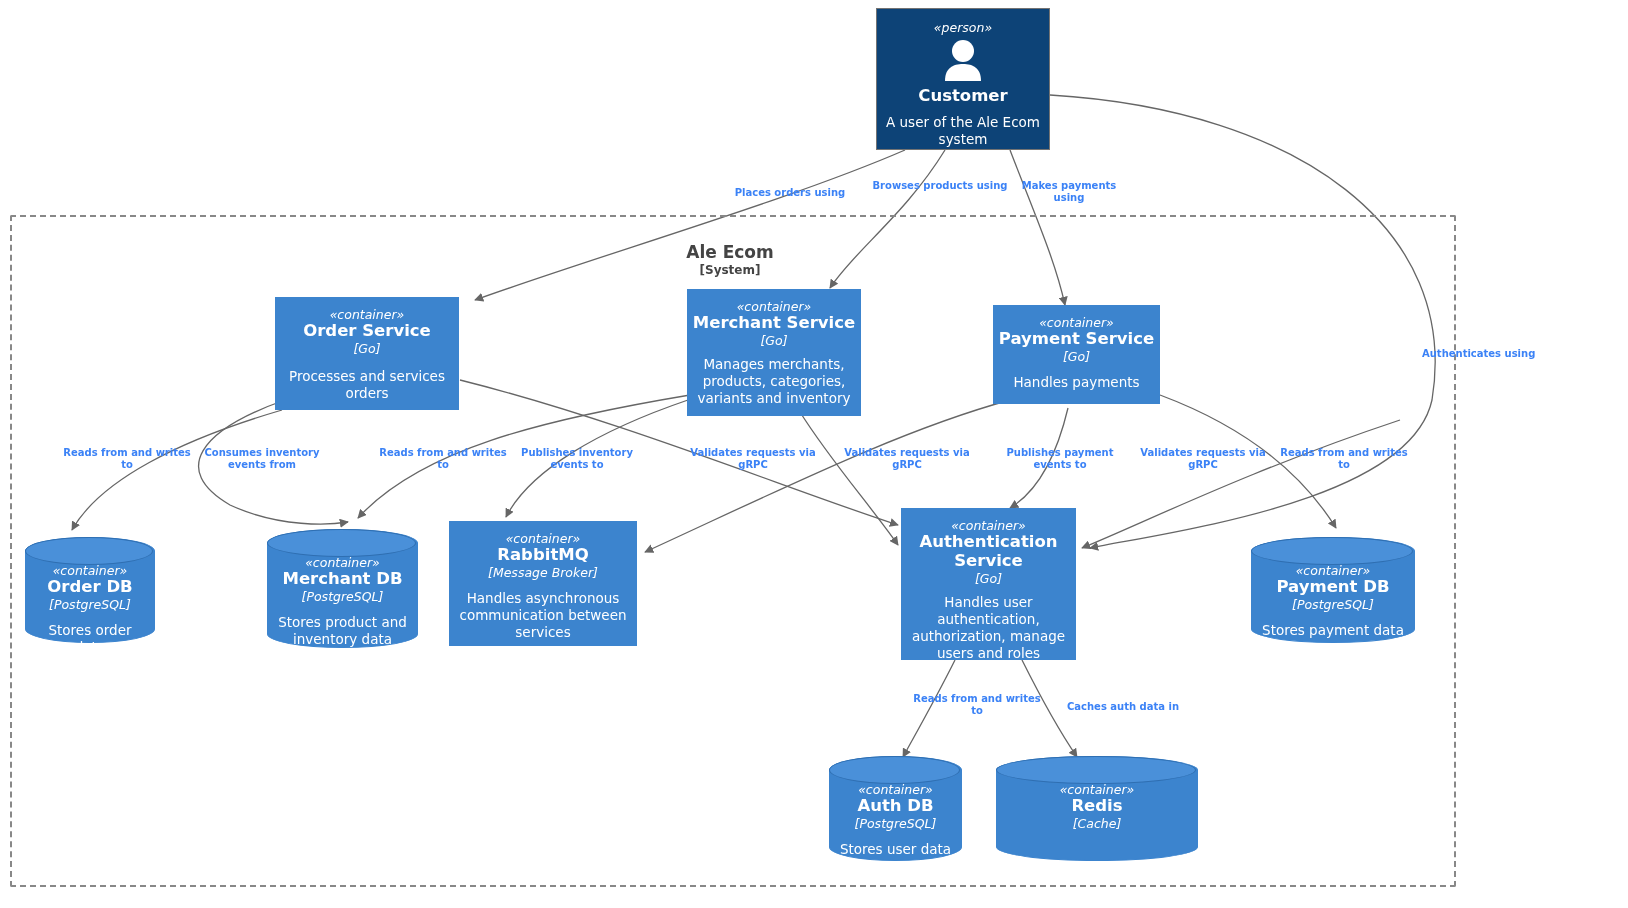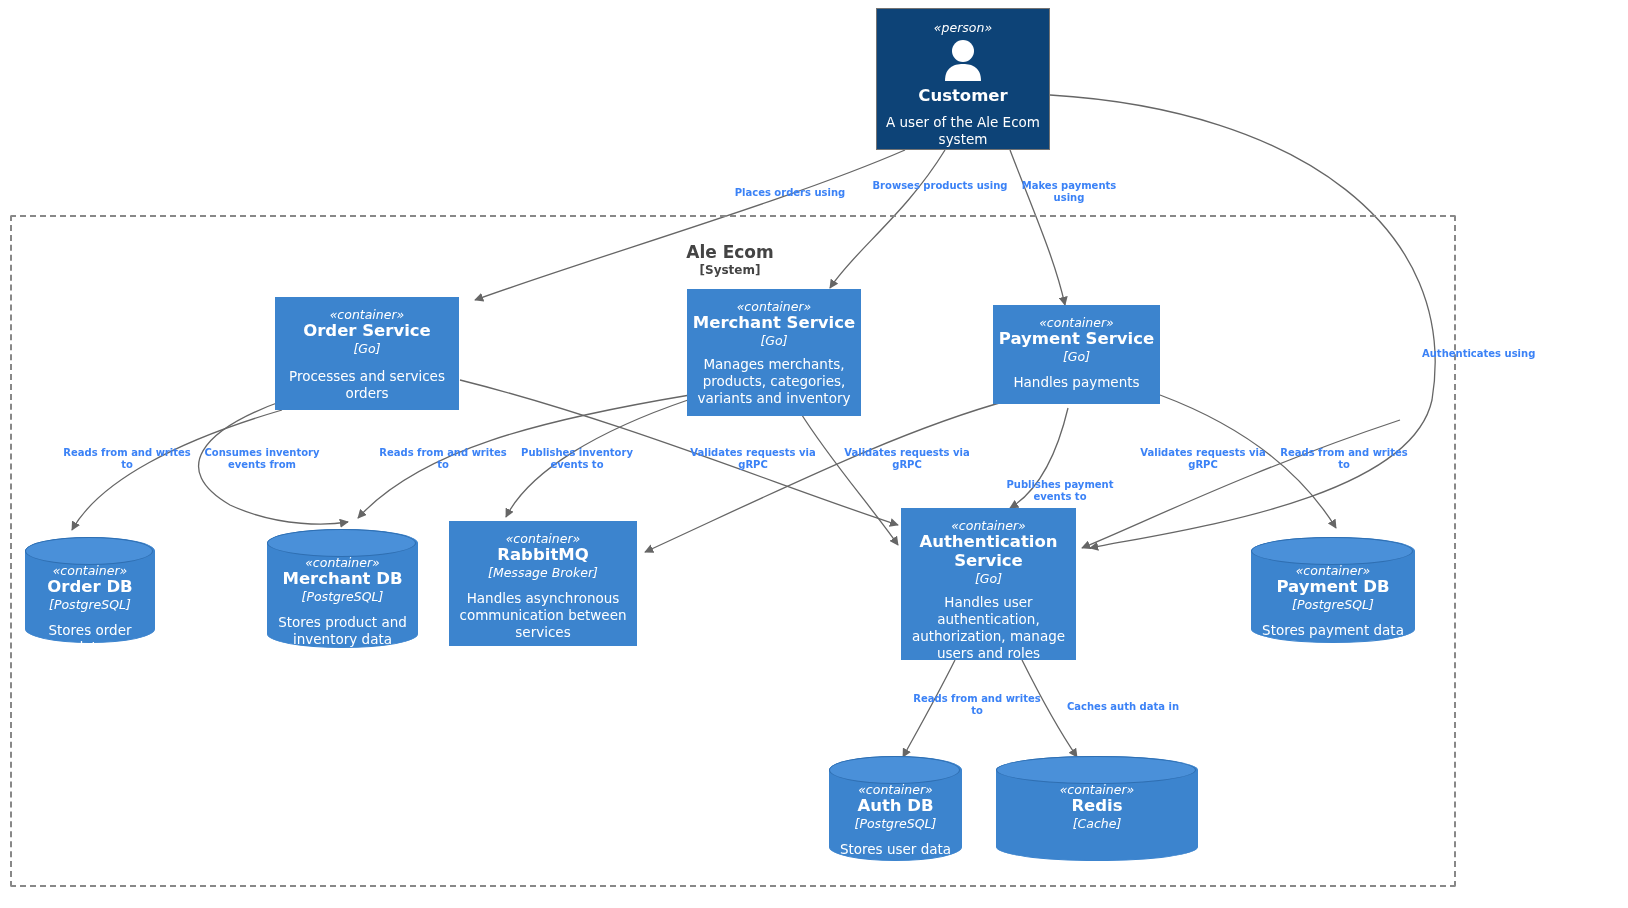--- a/index.html
+++ b/index.html
@@ -277,21 +277,21 @@
   <div class="edge-label" style="left:190px; top:447px; width:144px;">Consumes inventory events from</div>
 
   <div class="edge-label" style="left:374px; top:447px; width:138px;">Reads from and writes to</div>
 
   <div class="edge-label" style="left:508px; top:447px; width:138px;">Publishes inventory events to</div>
 
   <div class="edge-label" style="left:684px; top:447px; width:138px;">Validates requests via gRPC</div>
 
   <div class="edge-label" style="left:838px; top:447px; width:138px;">Validates requests via gRPC</div>
 
-  <div class="edge-label" style="left:994px; top:447px; width:132px;margin-top:32px;">Publishes payment events to</div>
+  <div class="edge-label" style="left:994px; top:447px; width:132px;">Publishes payment events to</div>
 
   <div class="edge-label" style="left:1134px; top:447px; width:138px;">Validates requests via gRPC</div>
 
   <div class="edge-label" style="left:1276px; top:447px; width:136px;">Reads from and writes to</div>
 
   <div class="edge-label" style="left:907px; top:693px; width:140px;">Reads from and writes to</div>
 
   <div class="edge-label" style="left:1053px; top:701px; width:140px;text-align:center;">Caches auth data in</div>
 
 </div>

